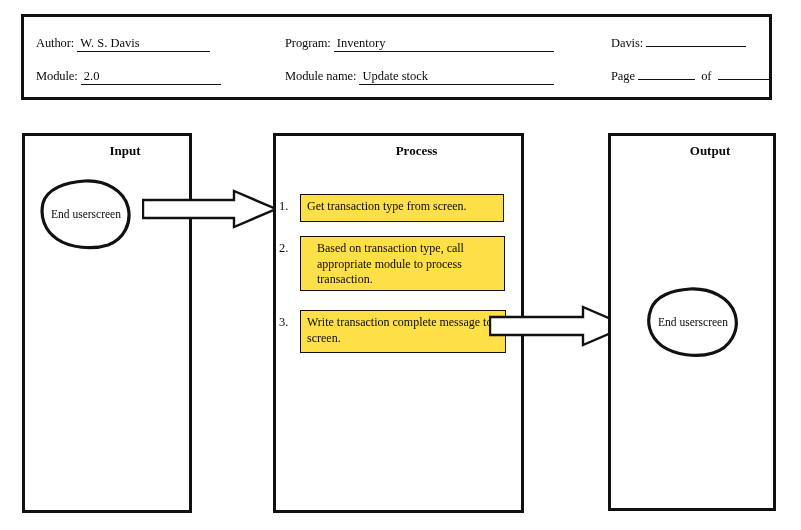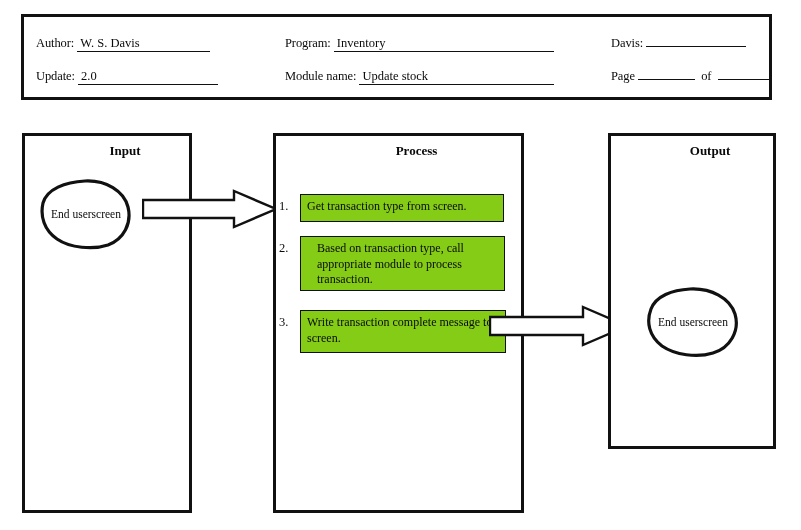--- a/index.html
+++ b/index.html
@@ -77,21 +77,21 @@
     top: 7px;
     text-align: center;
     font-weight: bold;
     font-size: 13px;
     font-family: "Liberation Serif", serif;
     margin-left: 36px;
   }
 
   .panel-input  { left: 22px;  top: 133px; width: 170px; height: 380px; }
   .panel-process{ left: 273px; top: 133px; width: 251px; height: 380px; }
-  .panel-output { left: 608px; top: 133px; width: 168px; height: 316px; }
+  .panel-output { left: 608px; top: 133px; width: 168px; height: 378px; }
 
   
   .blob {
     position: absolute;
     width: 96px;
     height: 72px;
   }
   .blob svg { display: block; width: 96px; height: 72px; }
   .blob-label {
     position: absolute;
@@ -115,21 +115,21 @@
   .step-num {
     position: absolute;
     font-size: 12.5px;
     font-family: "Liberation Serif", serif;
     text-align: left;
   }
   .step-box {
     position: absolute;
     border: 1.8px solid #111;
     box-sizing: border-box;
-    background: #84cc16;
+    background: #fde047;
     font-size: 12px;
     line-height: 15.5px;
     padding: 4px 5px 3px 6px;
     font-family: "Liberation Serif", serif;
   }
 
   .num1 { left: 279px; top: 199px; }
   .box1 { left: 300px; top: 194px; width: 204px; height: 28px; }
   .num2 { left: 279px; top: 241px; }
   .box2 { left: 300px; top: 236px; width: 205px; height: 55px; padding-left: 16px; }
@@ -148,21 +148,21 @@
 <div id="page">
 
   <div class="header-box">
 
     <div class="field f-author">
       <span class="lab">Author:</span>
       <span class="val" style="min-width:128px">W. S. Davis</span>
     </div>
 
     <div class="field f-diagram">
-      <span class="lab">Update:</span>
+      <span class="lab">Module:</span>
       <span class="val" style="min-width:135px">2.0</span>
     </div>
 
     <div class="field f-program">
       <span class="lab">Program:</span>
       <span class="val" style="min-width:215px">Inventory</span>
     </div>
 
     <div class="field f-module">
       <span class="lab">Module name:</span>

